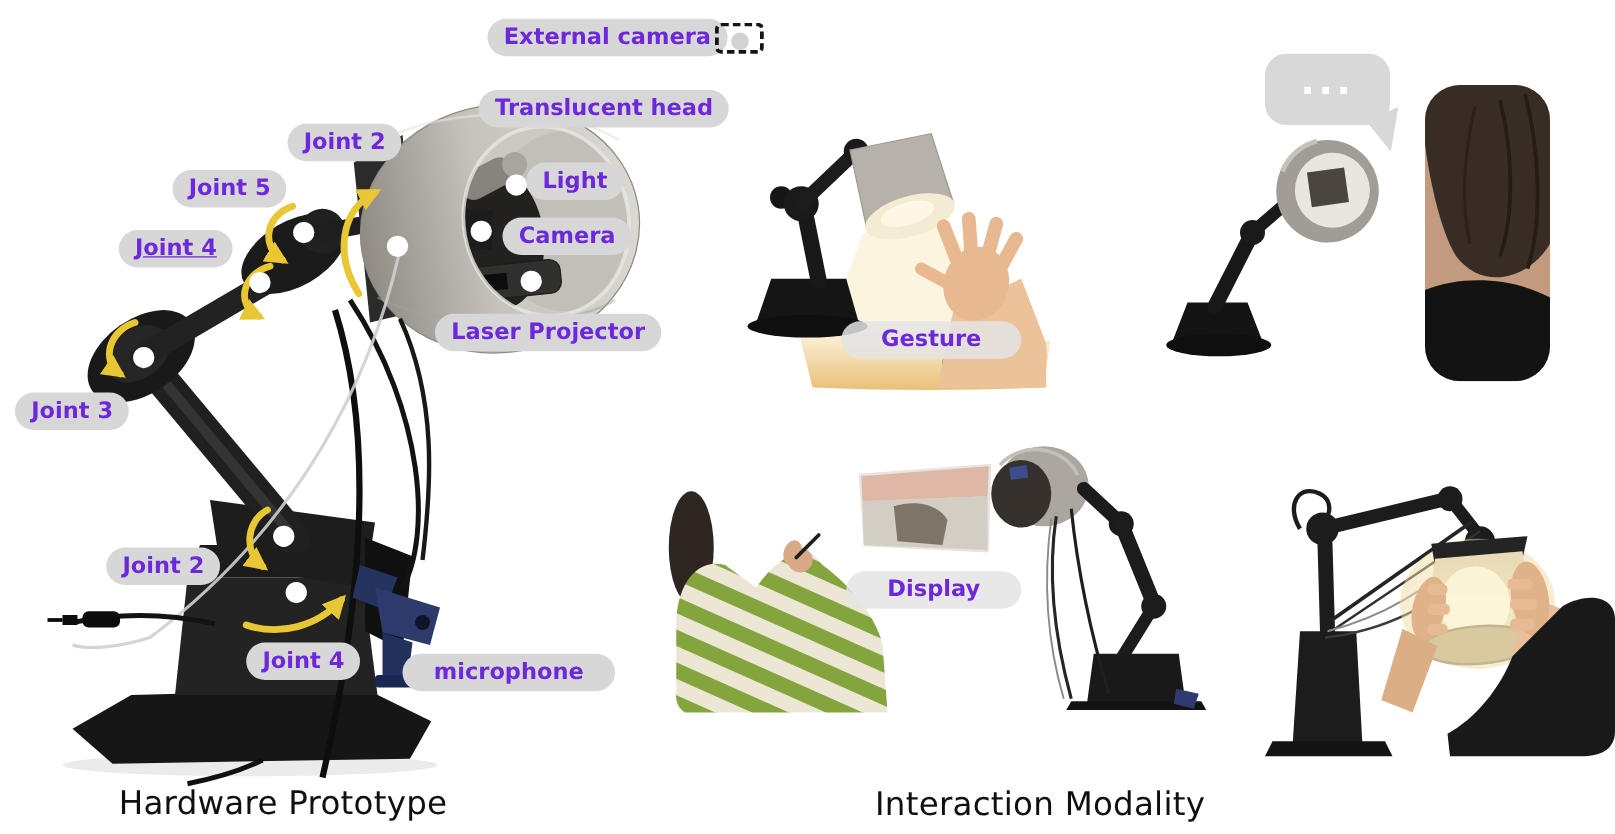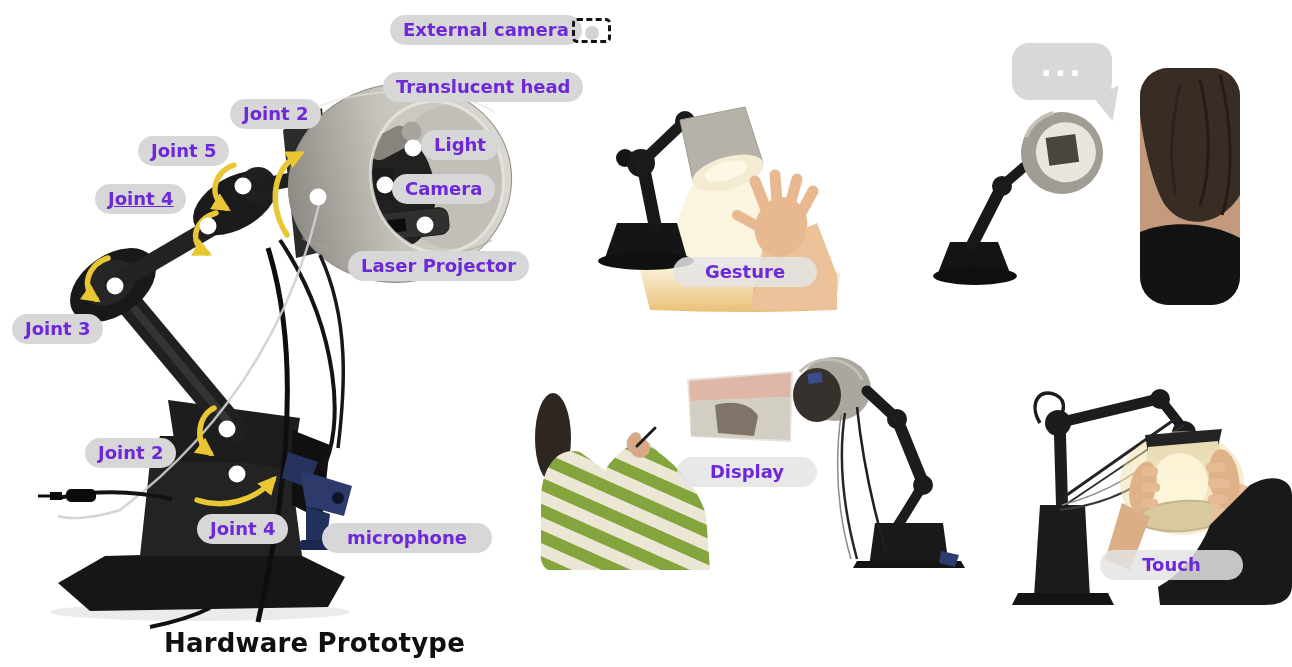--- a/index.html
+++ b/index.html
@@ -15,22 +15,22 @@
   }
   .art{position:absolute;left:0;top:0;}
   .pill{
     position:absolute;background:var(--pill-bg);border-radius:15px;
     color:#6d28d9;font-weight:bold;font-size:18px;line-height:1;
     padding:6px 13px;white-space:nowrap;z-index:5;
   }
   .pill.center{text-align:center;}
   .pill.overlay{background:var(--overlay-pill-bg);}
   .caption{
-    position:absolute;color:var(--caption);font-weight:bold;font-size:26px;
-    text-align:right;z-index:5;letter-spacing:0.2px;
+    position:absolute;color:var(--caption);font-weight:normal;font-size:26px;
+    text-align:left;z-index:5;letter-spacing:0.2px;
   }
   .ext-cam-icon{
     position:absolute;left:572px;top:18px;width:33px;height:19px;
     border:3px dashed #141414;border-radius:5px;z-index:5;
     display:flex;align-items:center;justify-content:center;
   }
   .ext-cam-icon .dot{
     width:14px;height:14px;border-radius:50%;background:#d2d2d2;margin-top:4px;
   }
   .speech-bubble{
@@ -292,31 +292,31 @@
   <div class="pill" style="left:390px;top:15px;">External camera</div>
   <div class="ext-cam-icon">
       <div class="dot"></div>
     </div>
 
   <div class="pill" style="left:383px;top:72px;">Translucent head</div>
   <div class="pill" style="left:230px;top:99px;">Joint 2</div>
   <div class="pill" style="left:138px;top:136px;">Joint 5</div>
   <div class="pill" style="left:95px;top:184px;text-decoration:underline;">Joint 4</div>
   <div class="pill" style="left:421px;top:130px;">Light</div>
-  <div class="pill" style="left:392px;top:174px;">Camera</div>
+  <div class="pill" style="left:402px;top:174px;">Camera</div>
   <div class="pill" style="left:348px;top:251px;">Laser Projector</div>
   <div class="pill" style="left:12px;top:314px;">Joint 3</div>
   <div class="pill" style="left:85px;top:416px;margin-top:22px;">Joint 2</div>
   <div class="pill" style="left:197px;top:514px;">Joint 4</div>
   <div class="pill center" style="left:322px;top:523px;width:144px;">microphone</div>
 
   <div class="pill overlay center" style="left:673px;top:257px;width:118px;">Gesture</div>
   <div class="pill overlay center" style="left:677px;top:457px;width:114px;">Display</div>
-  <div class="pill overlay center" style="left:1100px;top:550px;width:117px;">Touch</div>
 
   <div class="speech-bubble">
     <span class="dots">...</span>
     <div class="speech-tail"></div>
   </div>
 
   <div class="caption" style="left:95px;top:628px;width:370px;">Hardware Prototype</div>
+  <div class="caption" style="left:700px;top:629px;width:404px;">Interaction Modality</div>
 
 </div>
 
 </body></html>

